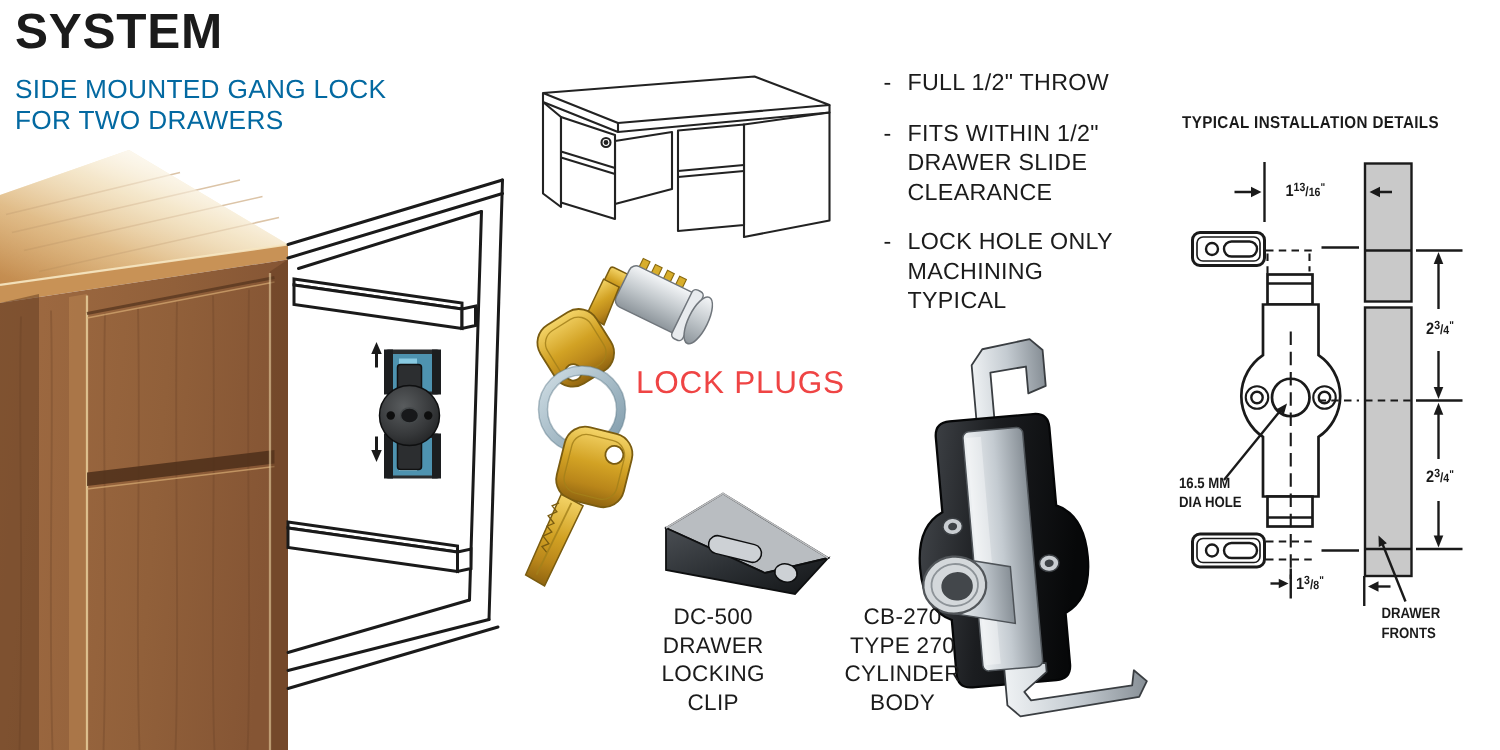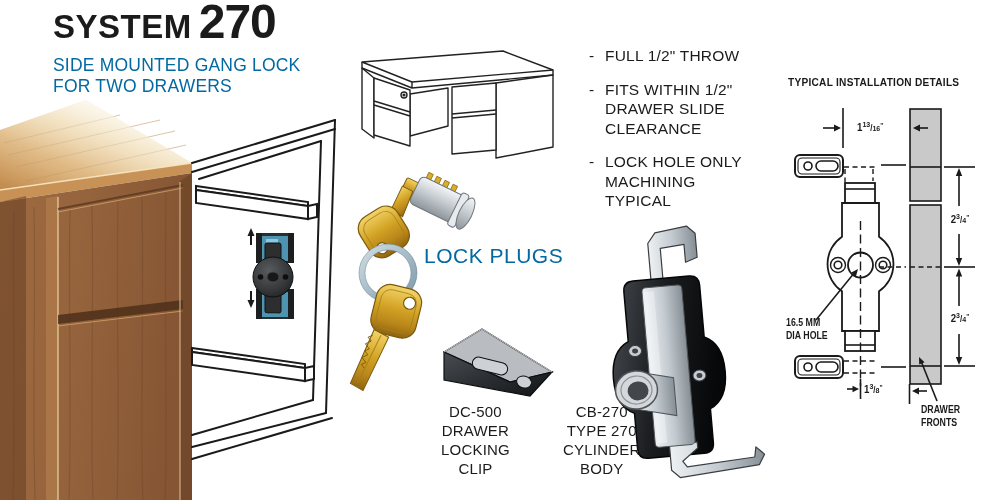--- a/index.html
+++ b/index.html
@@ -10,42 +10,41 @@
   .title-row{display:flex;align-items:baseline;gap:7px;}
   .title-word{font-size:33px;font-weight:bold;letter-spacing:.5px;}
   .title-num{font-size:48px;font-weight:bold;letter-spacing:-1px;line-height:.85;}
   .subtitle{font-size:17.5px;line-height:21px;margin-top:9px;color:#0369a1;letter-spacing:.2px;}
   
   .features{width:195px;}
   .feature{display:flex;margin-bottom:14px;font-size:15.5px;line-height:19.5px;letter-spacing:.2px;}
   .feature .dash{width:16px;flex:none;}
   
   .part-label{font-size:15px;line-height:19px;letter-spacing:.2px;text-align:center;}
-  .lock-plugs{font-size:21px;letter-spacing:.5px;color:#0369a1;}
+  .lock-plugs{font-size:21px;letter-spacing:.5px;color:#ef4444;}
   
   .draft{font-weight:bold;transform:scaleX(.88);transform-origin:left top;white-space:nowrap;color:#1a1a1a;}
   .inst-title{font-size:11.5px;letter-spacing:.3px;}
   .small-note{font-size:10px;line-height:13px;}
   .dim{font-size:11px;}
   .dim sup{font-size:8px;vertical-align:3.5px;letter-spacing:0;}
   .dim .slash{font-size:9px;}
   .dim .den{font-size:8px;}
   .dim .unit{font-size:7.5px;vertical-align:3px;}
   .center{text-align:center;transform-origin:center top;}
   svg{display:block;}
 </style>
 </head>
 <body>
 
 <div class="canvas">
 
-  <div class="abs" style="left:10px;top:2px;margin-left:43px;">
+  <div class="abs" style="left:10px;top:2px;">
     <div class="title-row">
       <span class="title-word">SYSTEM</span>
-      <span class="title-num">270</span>
     </div>
     <div class="subtitle">
       <div>SIDE MOUNTED GANG LOCK</div>
       <div>FOR TWO DRAWERS</div>
     </div>
   </div>
 
   <svg class="abs" style="left:0;top:93px;" width="340" height="407" viewBox="0 0 340 407">
     <defs>
       <linearGradient id="woodTop" x1="0" y1="1" x2="0.85" y2="0">

